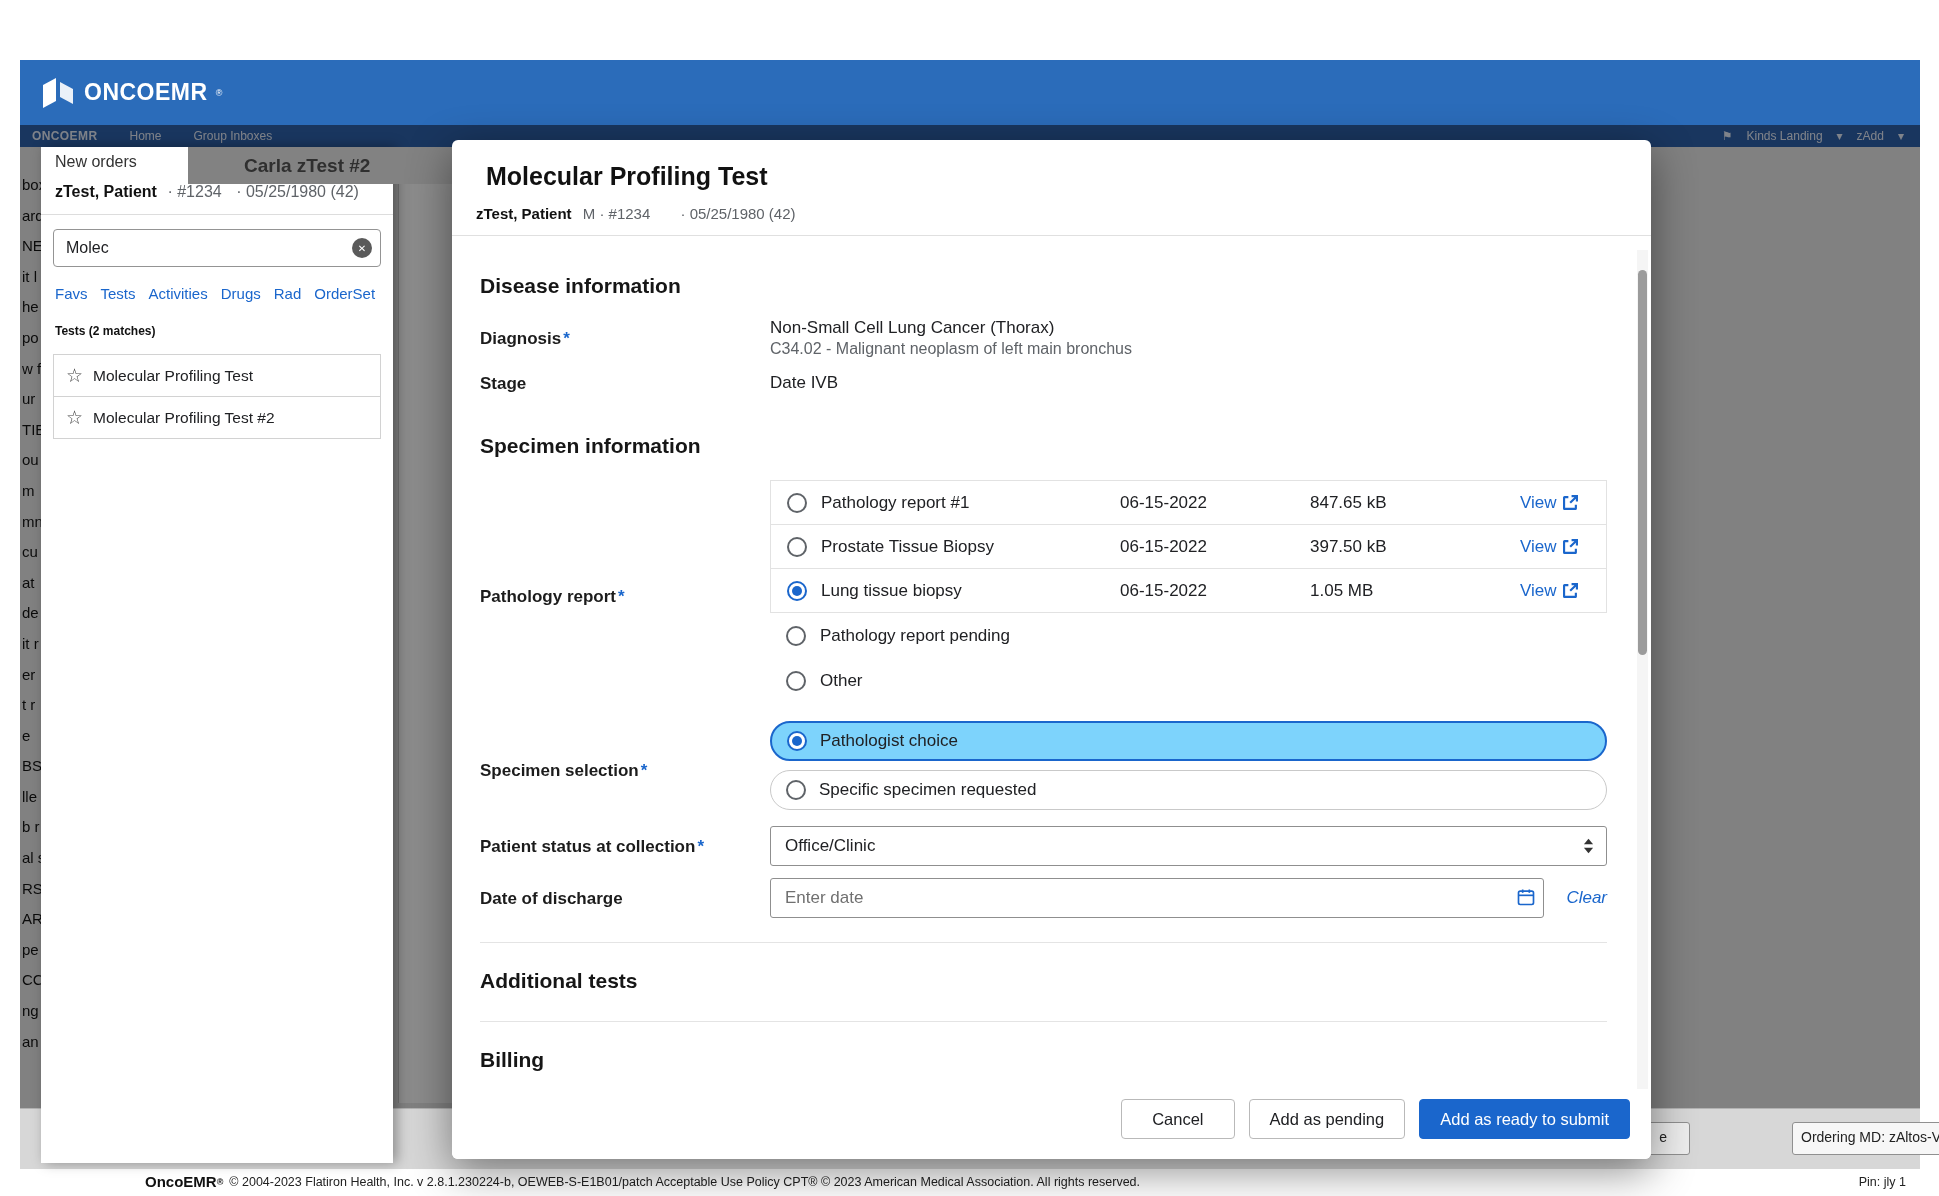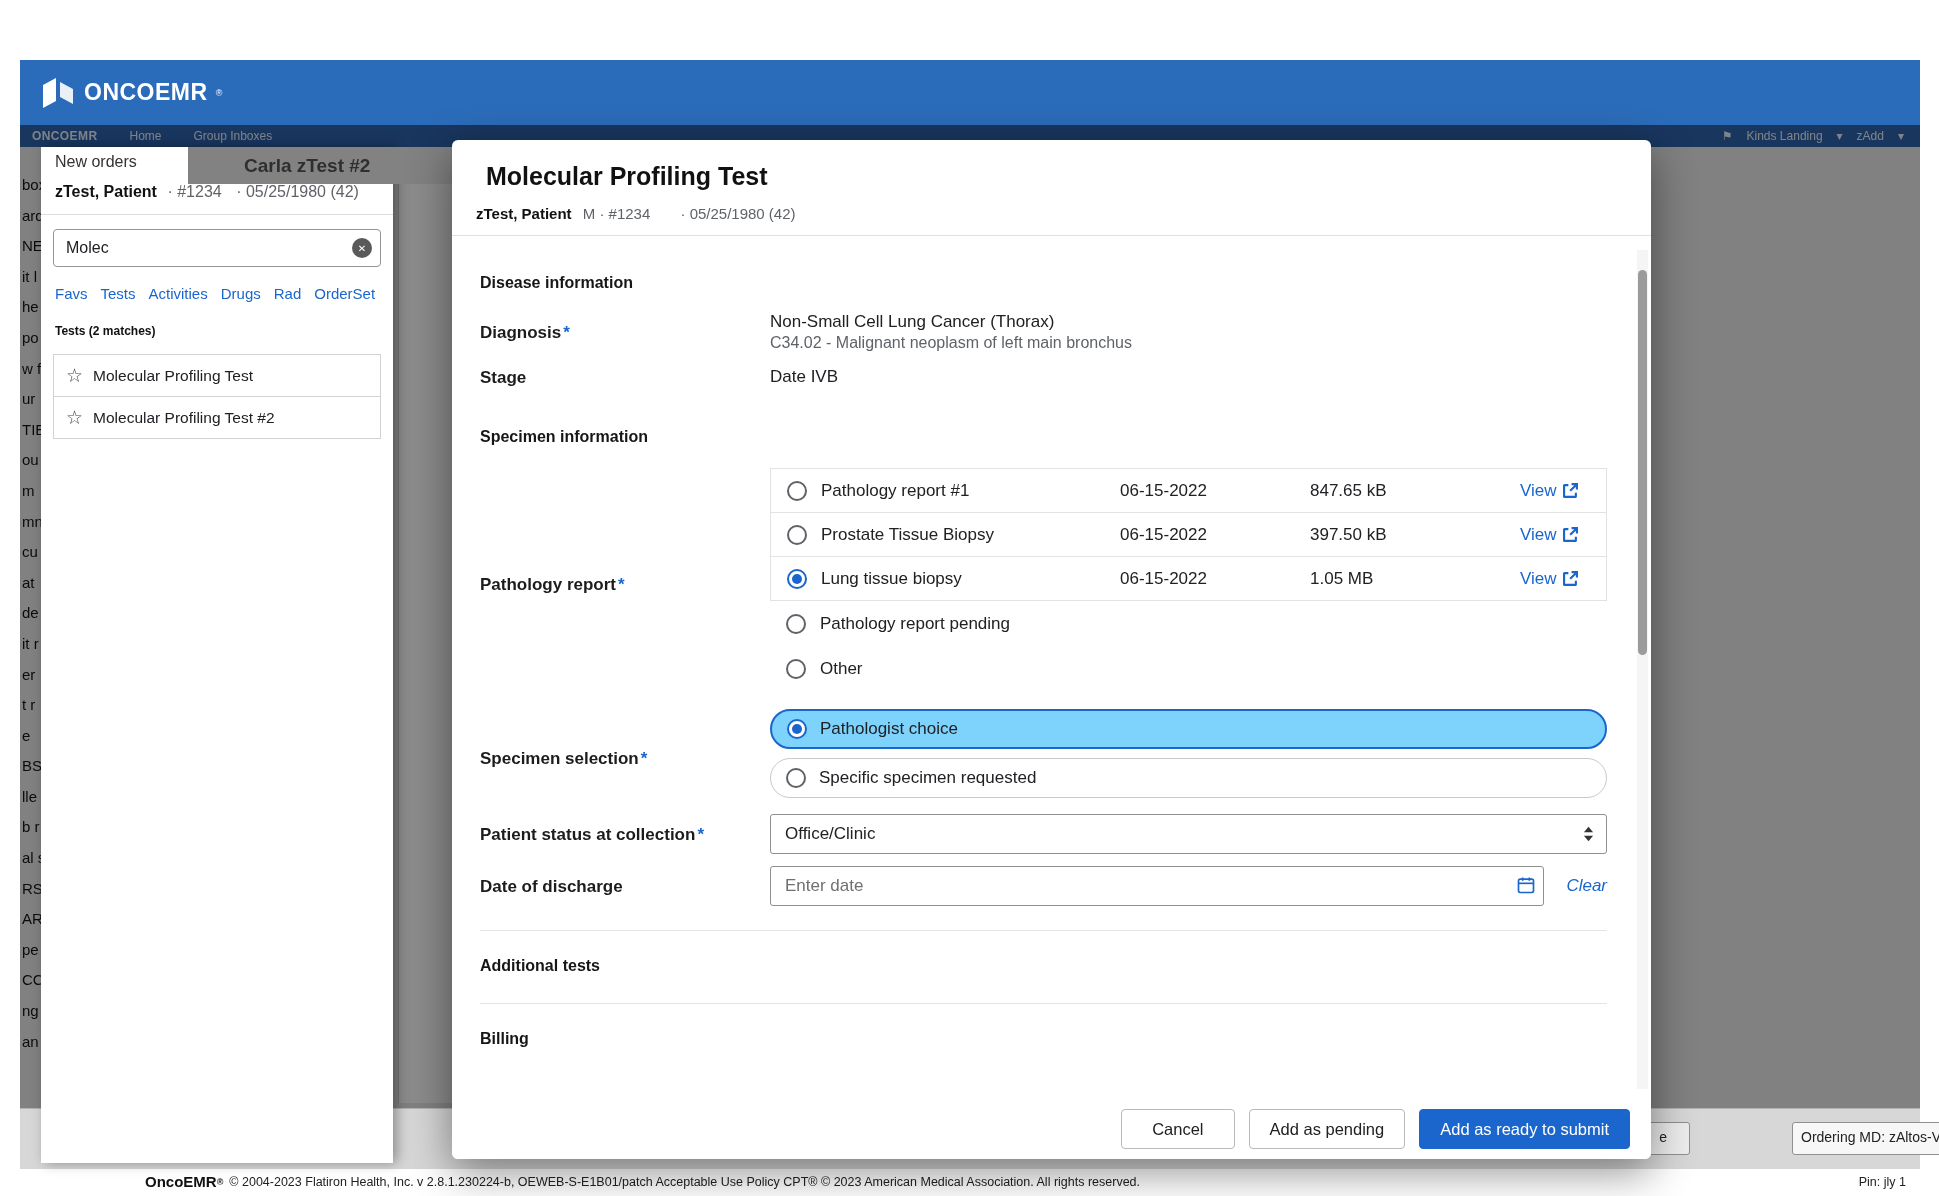--- a/index.html
+++ b/index.html
@@ -80,21 +80,21 @@
            background:#fff; border-radius:6px; z-index:20; box-shadow:0 12px 44px rgba(0,0,0,.45); overflow:hidden; }
   .modal-head { padding:22px 30px 0 34px; }
   .modal-head h1 { font-size:25px; font-weight:bold; color:#111; }
   .modal-patient { margin-top:14px; padding:0 30px 13px 24px; border-bottom:1px solid #e0e0e0;
                    font-size:15px; }
   .mp-name { font-weight:bold; color:#111; }
   .mp-meta { color:#5f6368; margin-left:7px; }
   .mp-meta2 { margin-left:26px; }
 
   .modal-body { padding:38px 44px 0 28px; }
-  .modal-body h2 { font-size:16px; font-weight:bold; color:#161616; }
+  .modal-body h2 { font-size:21px; font-weight:bold; color:#161616; }
   .h2-specimen { margin-top:40px; }
   .h2-additional { margin-top:26px; }
   .h2-billing { margin-top:26px; }
 
   .form-row { display:flex; align-items:center; }
   .form-label { width:290px; flex:none; font-size:17px; font-weight:bold; color:#1c1c1c; padding-top:2px; }
   .form-value { flex:1; font-size:17px; color:#202124; }
   .req { color:var(--accent,#1a66cc); margin-left:2px; }
   .row-diagnosis { margin-top:20px; }
   .row-stage { margin-top:14px; }
@@ -134,21 +134,21 @@
   .clear-link { color:var(--accent,#1a66cc); font-size:17px; text-decoration:none; cursor:pointer;font-style:italic; }
 
   .modal-body hr { border:none; border-top:1px solid #e4e4e4; }
   .hr1 { margin-top:24px; }
   .hr2 { margin-top:28px; }
 
   .scroll-track { position:absolute; right:3px; top:110px; bottom:70px; width:11px; background:#f5f5f5; }
   .scroll-thumb { position:absolute; top:20px; left:1px; width:9px; height:385px; background:#9b9b9b; border-radius:5px; }
 
   .modal-footer { position:absolute; left:0; right:0; bottom:0; height:60px; background:#fff;
-                  display:flex; align-items:center; justify-content:flex-end; gap:14px; padding:0 21px; }
+                  display:flex; justify-content:flex-end; gap:14px; padding:0 21px; }
   .btn { height:40px; border-radius:4px; font-size:16.5px; font-family:inherit; cursor:pointer; }
   .btn.ghost { background:#fff; border:1px solid #b9b9b9; color:#202124; padding:0 30px; }
   .btn.ghost.pending { padding:0 20px; }
   .btn.primary { background:var(--primary_btn,#1a66cc); border:1px solid var(--primary_btn,#1a66cc);
                  color:#fff; padding:0 20px; }
 
   a { text-decoration:none; }
 </style>
 </head>
 <body>

